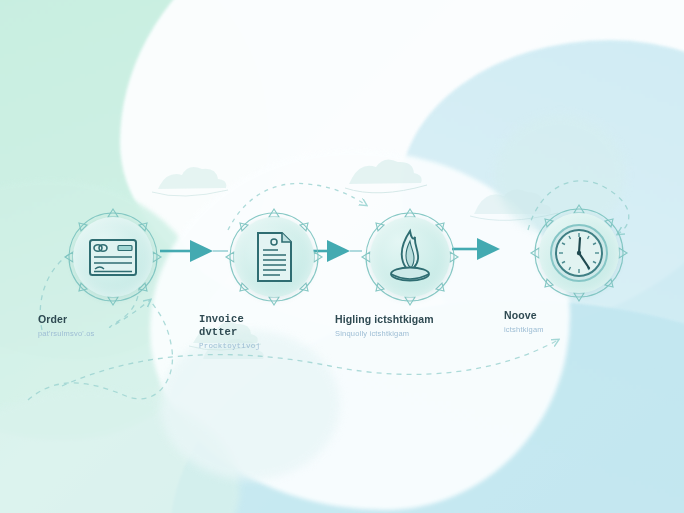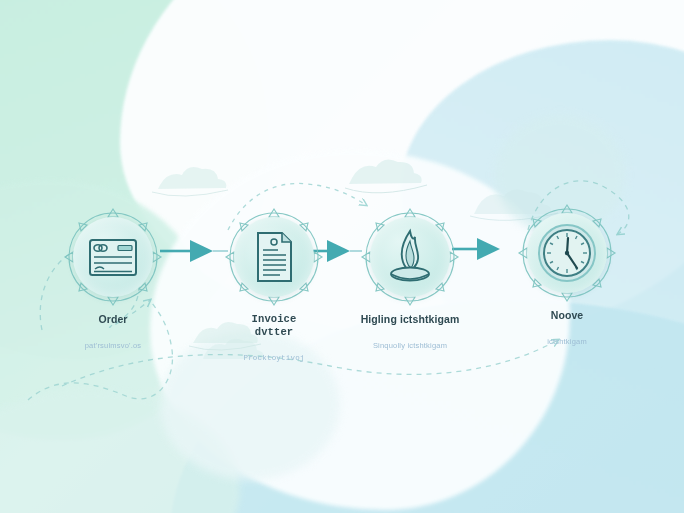--- a/index.html
+++ b/index.html
@@ -72,43 +72,43 @@
   }
   .blob-soft-tr{
     left:495px;top:115px;width:130px;height:120px;
     background:#d5eef0;border-radius:50%;
     filter:blur(4px);opacity:.75;
   }
 
   svg.layer{position:absolute;left:0;top:0;width:684px;height:513px;overflow:visible;pointer-events:none;}
 
   
-  .node{position:absolute;width:150px;text-align:center;}
+  .node{position:absolute;width:150px;}
   .node-circle-wrap{position:relative;width:90px;height:90px;margin:0 auto;}
   .gear-svg{position:absolute;left:-6px;top:-6px;width:102px;height:102px;}
   .node-circle{
     position:absolute;left:5px;top:5px;width:80px;height:80px;border-radius:50%;
     background:radial-gradient(circle at 36% 30%,#e4f6f4 0%,#cfeeea 52%,#bde6e2 100%);
     box-shadow:0 2px 7px rgba(80,150,150,.16), inset 0 0 14px rgba(255,255,255,.6);
   }
   .node-icon{position:absolute;left:5px;top:5px;width:80px;height:80px;}
   .node-label{
     margin-top:11px;font-size:10.5px;font-weight:bold;line-height:1.22;
     color:#2f4a52;letter-spacing:.1px;
   }
   .node-label .sub{display:block;font-weight:bold;}
   .node-caption{
-    margin-top:15px;font-size:7.5px;color:#9dbdd4;letter-spacing:.2px;
+    margin-top:3px;font-size:7.5px;color:#9dbdd4;letter-spacing:.2px;
     filter:blur(.35px);
   }
 
   .n1{left:38px;top:212px;}
   .n2{left:199px;top:212px;font-family:Liberation Mono, monospace;}
   .n3{left:335px;top:212px;}
-  .n4{left:492px;top:208px;}
+  .n4{left:504px;top:208px;}
 </style>
 </head>
 <body>
 
 <div id="stage">
 
   <div class="blob blob-mint-left"></div>
   <div class="blob blob-white-main"></div>
   <div class="blob blob-blue-right"></div>
   <div class="blob blob-mint-left2"></div>

